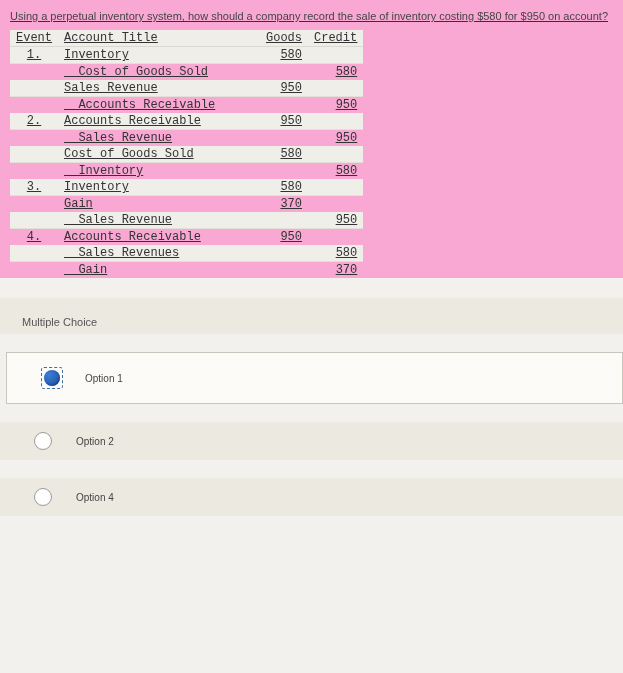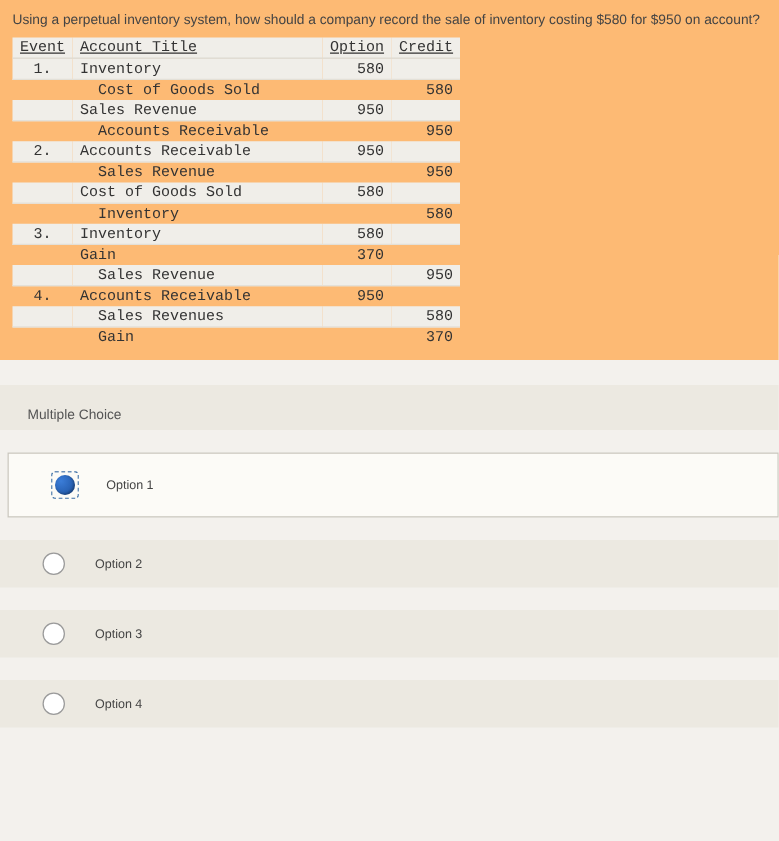--- a/index.html
+++ b/index.html
@@ -4,22 +4,23 @@
 <style>
   * { box-sizing: border-box; margin: 0; padding: 0; }
   body {
     font-family: Arial, Helvetica, sans-serif;
     background: #f3f1ed;
     width: 623px;
     font-size: 11px;
     color: #333;
   }
   .question {
-    background: #fdba74;
-    padding: 10px 10px 10px 10px;
+    background: #f9a8d4;
+    padding: 10px 10px 0 10px;
+    text-decoration: underline;
   }
   .qtext {
     font-size: 11px;
     color: #444;
     margin-bottom: 8px;
   }
   table.data {
     border-collapse: collapse;
     font-family: "Courier New", Courier, monospace;
     font-size: 12px;
@@ -104,21 +105,21 @@
 <body>
 
 <div class="question">
   <p class="qtext">Using a perpetual inventory system, how should a company record the sale of inventory costing $580 for $950 on account?</p>
 
   <table class="data">
     <thead>
       <tr>
         <th>Event</th>
         <th>Account Title</th>
-        <th class="num">Option</th>
+        <th class="num">Goods</th>
         <th class="num">Credit</th>
       </tr>
     </thead>
     <tbody id="tbody">
         <tr class="zebra">
           <td class="event">1.</td>
           <td class="title">Inventory</td>
           <td class="num">580</td>
           <td class="num"></td>
         </tr>
@@ -219,22 +220,16 @@
     </div>
     <div class="choice-row">
       <div class="choice-inner">
         <div class="radio"></div>
         <span class="clabel">Option 2</span>
       </div>
     </div>
     <div class="choice-row">
       <div class="choice-inner">
         <div class="radio"></div>
-        <span class="clabel">Option 3</span>
-      </div>
-    </div>
-    <div class="choice-row">
-      <div class="choice-inner">
-        <div class="radio"></div>
         <span class="clabel">Option 4</span>
       </div>
     </div>
   </div>
 
 </body></html>

